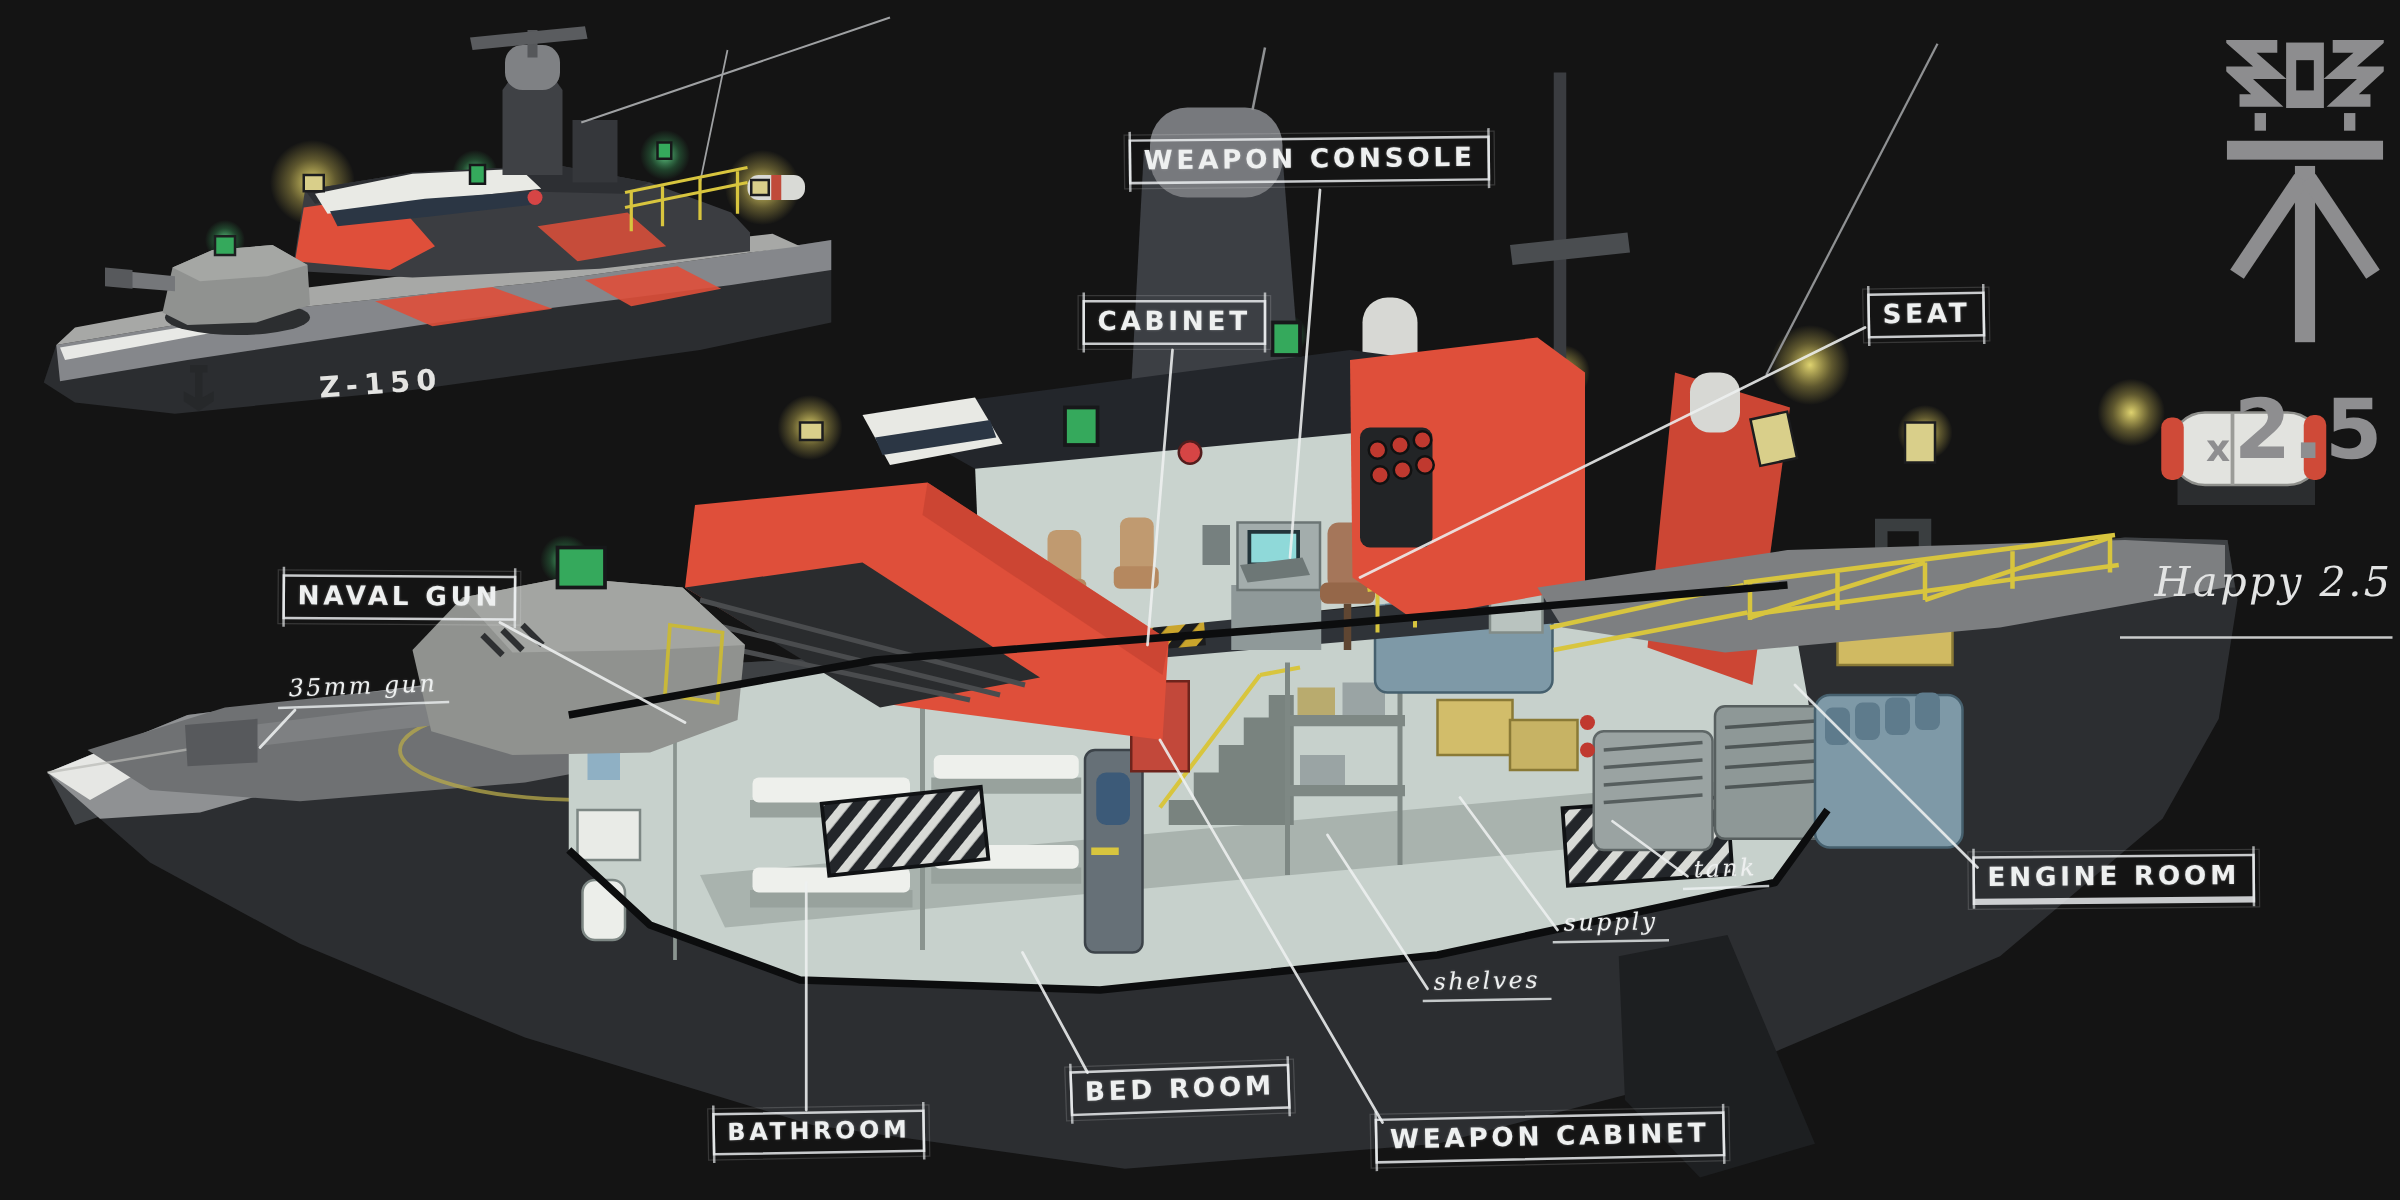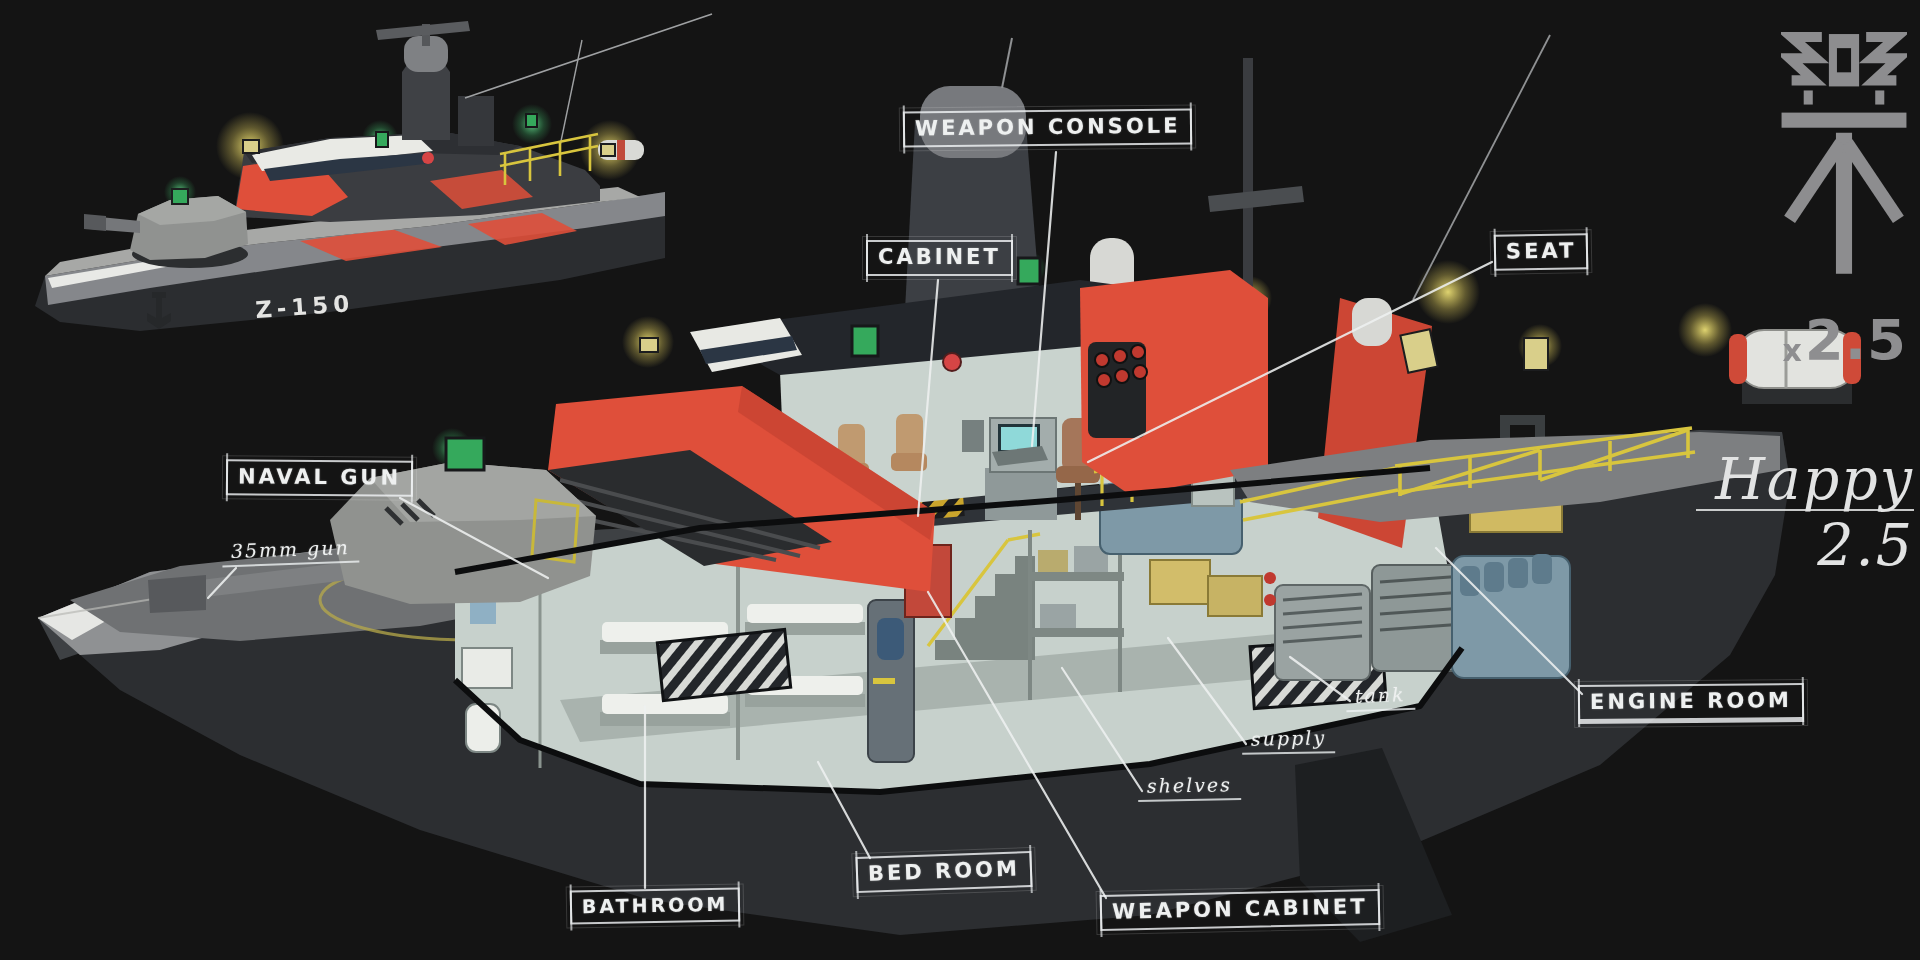--- a/index.html
+++ b/index.html
@@ -27,24 +27,24 @@
         text-shadow:0 0 2px rgba(255,255,255,.3);white-space:nowrap;}
 
   .hullnum{font-weight:bold;}
 
   
   .logo{position:absolute;left:1737px;top:28px;width:170px;
         display:flex;flex-direction:column;align-items:flex-end;}
   .logo-mult{color:#8e8e90;line-height:.85;margin-top:10px;letter-spacing:1px;
              display:flex;align-items:flex-end;}
   .logo-mult .x{font-size:30px;font-weight:bold;margin-right:2px;}
-  .logo-mult .v{font-size:56px;font-weight:bold;}
+  .logo-mult .v{font-size:66px;font-weight:bold;}
   .sig{position:absolute;left:1690px;top:446px;width:224px;text-align:right;
        color:#e2e3e3;font-family:"DejaVu Serif","Liberation Serif",serif;
-       font-style:italic;font-size:57px;letter-spacing:2px;}
+       font-style:italic;font-size:33px;letter-spacing:2px;}
   .sig-line{position:absolute;left:1696px;top:509px;width:218px;height:2px;
             background:rgba(230,231,231,.85);}
 </style>
 </head>
 <body>
 
 <div id="stage">
 
 <svg id="art" width="1920" height="960" viewBox="0 0 1920 960">
   <defs>

